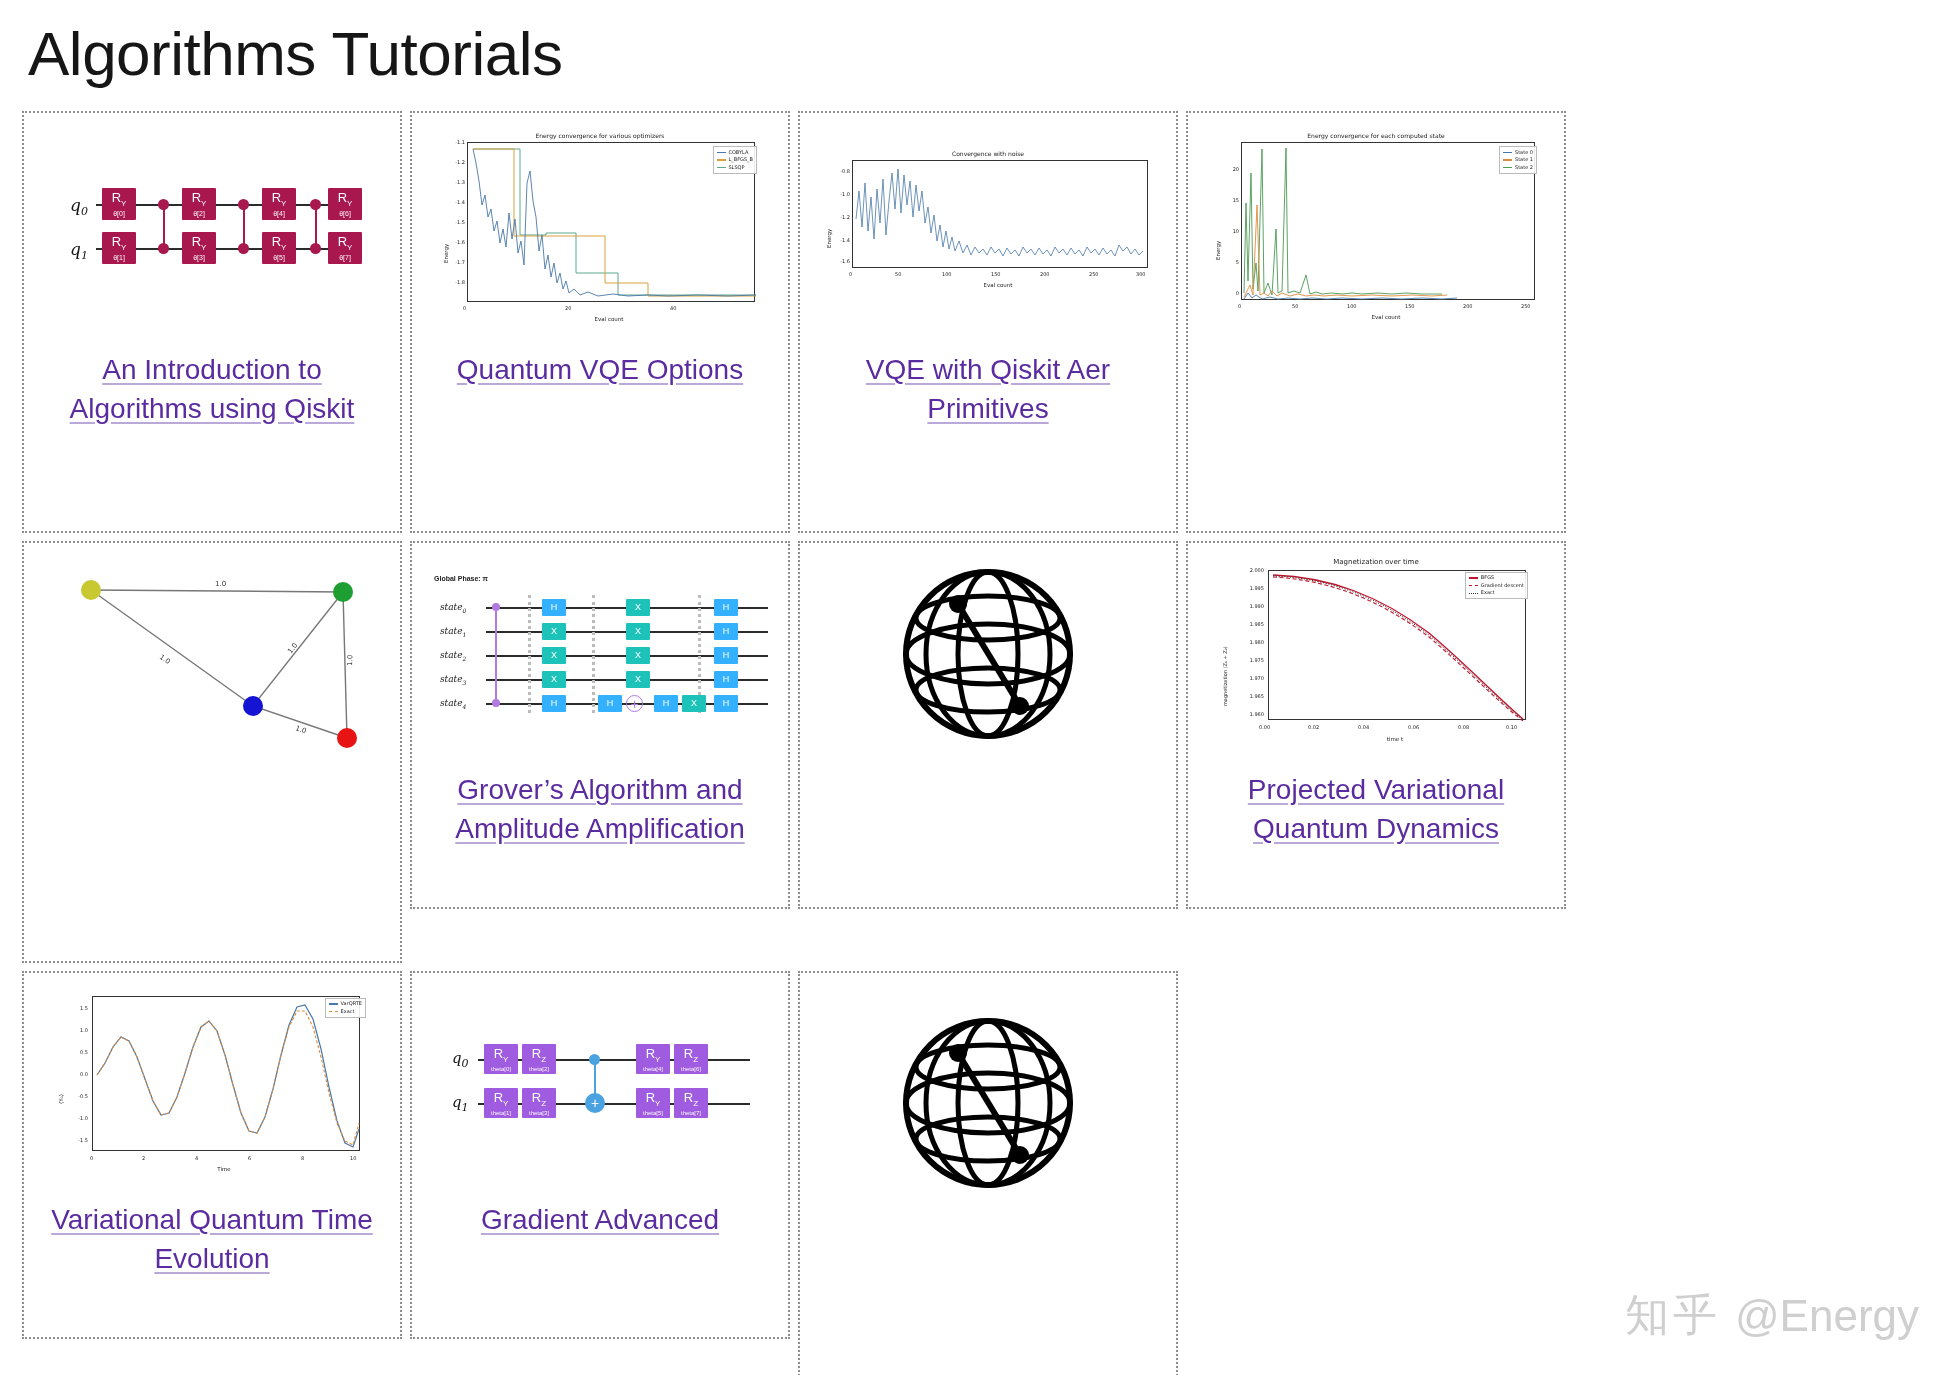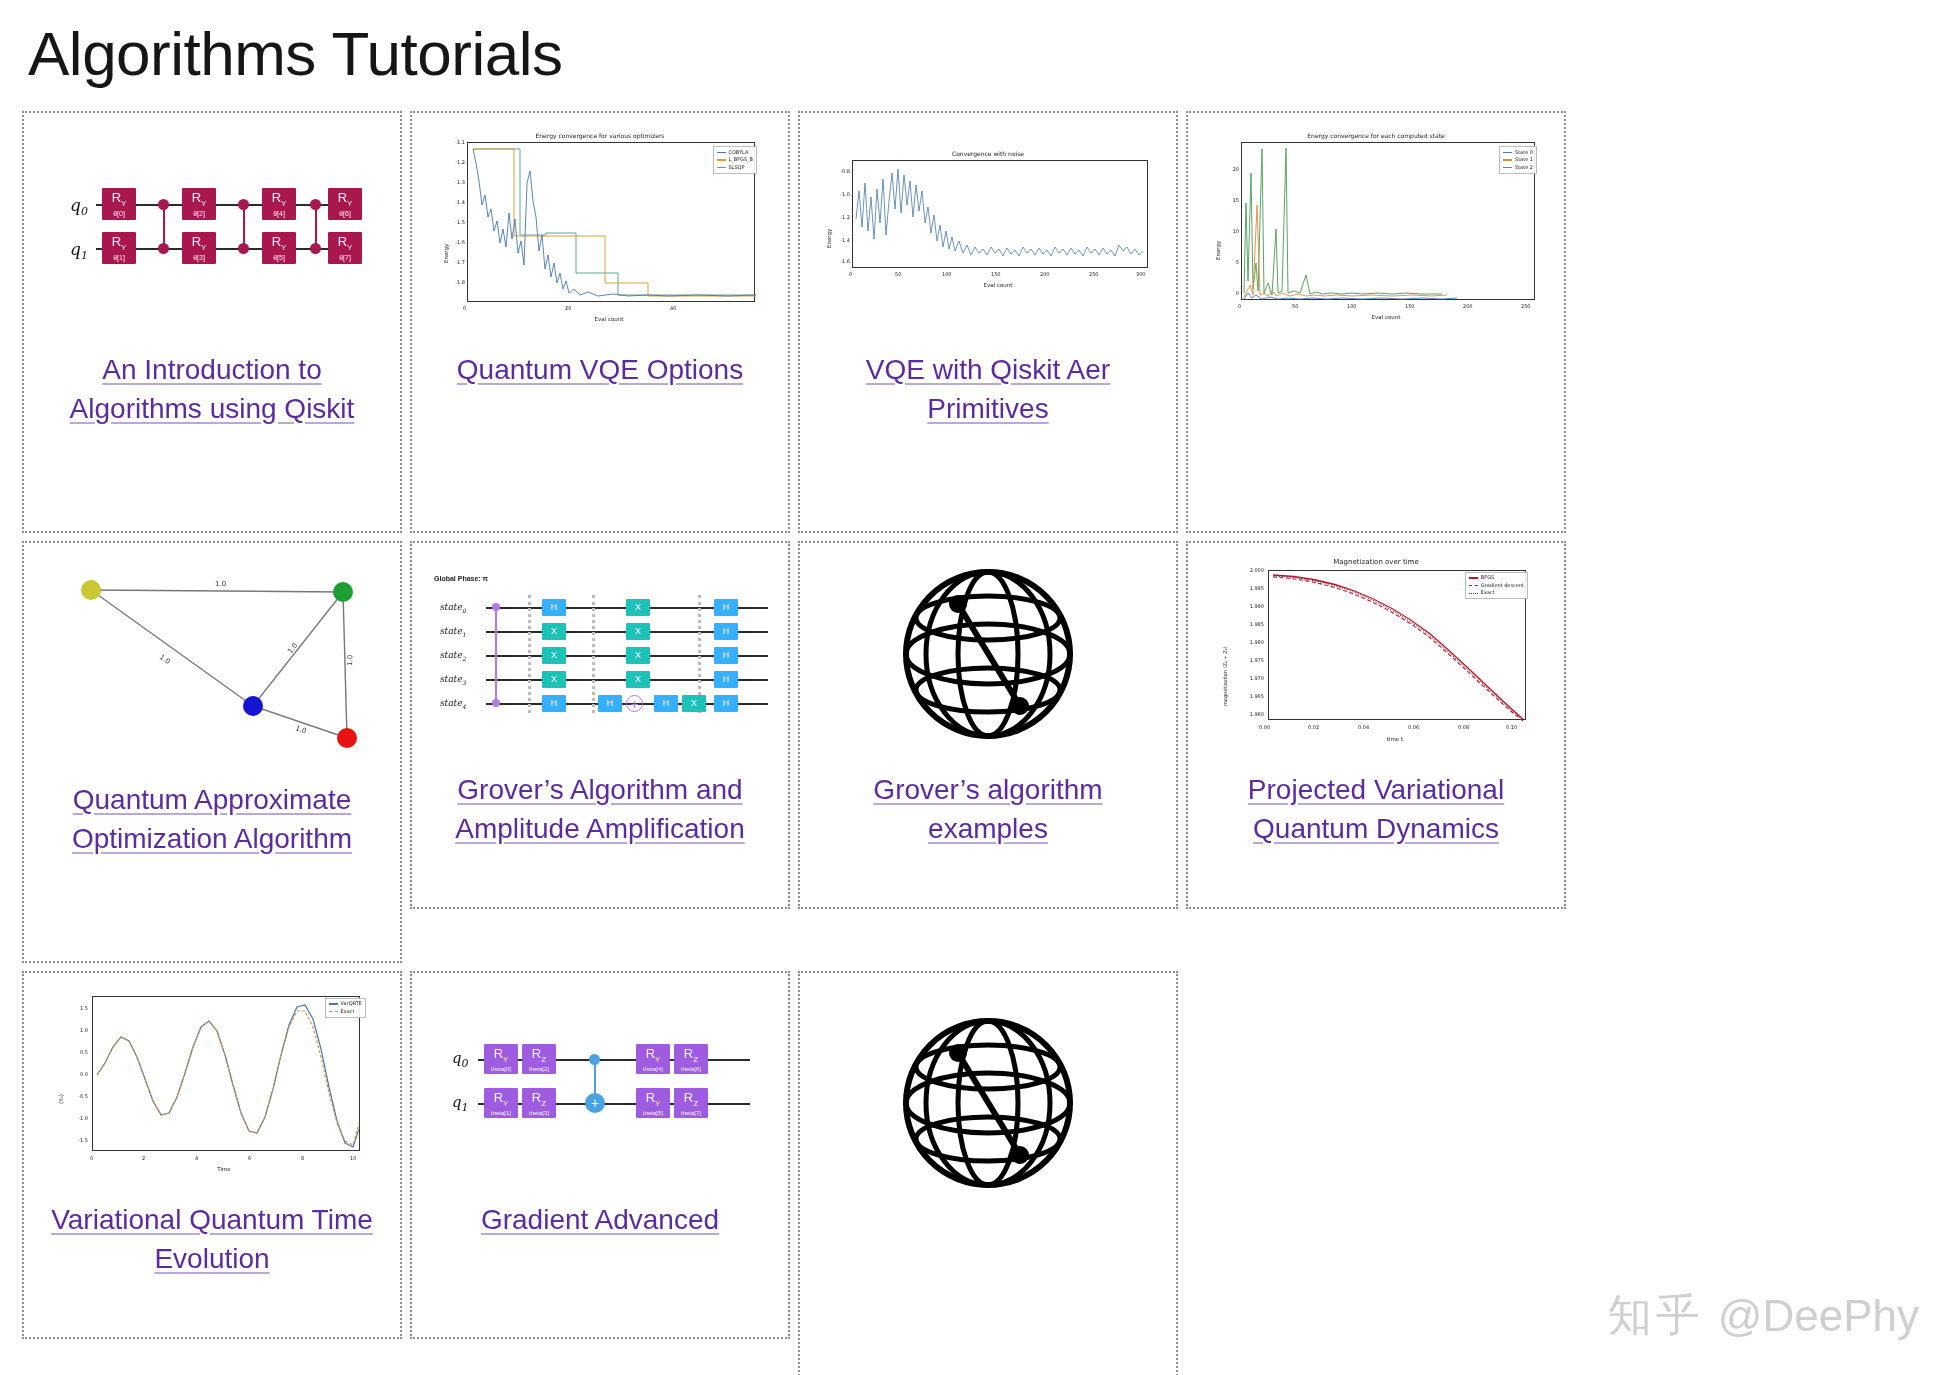--- a/index.html
+++ b/index.html
@@ -362,21 +362,20 @@
           <circle cx="296" cy="34" r="10" fill="#1f9e33"></circle>
           <circle cx="206" cy="148" r="10" fill="#1414d2"></circle>
           <circle cx="300" cy="180" r="10" fill="#e81414"></circle>
           <text x="168" y="28" font-size="7" fill="#333" font-family="DejaVu Sans">1.0</text>
           <text x="112" y="100" font-size="7" fill="#333" font-family="DejaVu Sans" transform="rotate(35 112 100)">1.0</text>
           <text x="244" y="96" font-size="7" fill="#333" font-family="DejaVu Sans" transform="rotate(-52 244 96)">1.0</text>
           <text x="305" y="108" font-size="7" fill="#333" font-family="DejaVu Sans" transform="rotate(-88 305 108)">1.0</text>
           <text x="248" y="172" font-size="7" fill="#333" font-family="DejaVu Sans" transform="rotate(18 248 172)">1.0</text>
         </svg>
       </div>
-      <div class="card-title">Quantum Approximate Optimization Algorithm</div>
     </div>
 
     <div class="card card-row2">
       <div class="thumb">
         <div class="circuit" style="width:340px;height:160px;position:relative;">
           <div class="gphase" style="left:4px;top:2px;">Global Phase: π</div>
           <div class="state-label" style="left:10px;top:29px;">state<sub>0</sub></div>
           <div class="state-label" style="left:10px;top:53px;">state<sub>1</sub></div>
           <div class="state-label" style="left:10px;top:77px;">state<sub>2</sub></div>
           <div class="state-label" style="left:10px;top:101px;">state<sub>3</sub></div>
@@ -462,21 +461,20 @@
           <ellipse cx="100" cy="98" rx="82" ry="30" fill="none" stroke="#000" stroke-width="5"></ellipse>
           <ellipse cx="100" cy="62" rx="72" ry="22" fill="none" stroke="#000" stroke-width="5"></ellipse>
           <ellipse cx="100" cy="134" rx="72" ry="22" fill="none" stroke="#000" stroke-width="5"></ellipse>
           <ellipse cx="100" cy="98" rx="30" ry="82" fill="none" stroke="#000" stroke-width="5"></ellipse>
           <ellipse cx="100" cy="98" rx="62" ry="82" fill="none" stroke="#000" stroke-width="5"></ellipse>
           <line x1="70" y1="48" x2="132" y2="150" stroke="#000" stroke-width="6"></line>
           <circle cx="70" cy="48" r="9" fill="#000"></circle>
           <circle cx="132" cy="150" r="9" fill="#000"></circle>
         </svg>
       </div>
-      <div class="card-title">Grover’s algorithm examples</div>
     </div>
 
     <div class="card card-row2">
       <div class="thumb">
         <div class="mplfig" style="width:320px;height:195px;position:relative;">
           <div class="mpl-title" style="top:2px;font-size:7px;">Magnetization over time</div>
           <div class="mpl-ylabel" style="left:6px;top:150px;font-size:5px;">magnetization ⟨Z₁ + Z₂⟩</div>
           <div class="mpl-axes" style="left:52px;top:14px;width:258px;height:150px;">
             <svg width="258" height="150" viewBox="0 0 258 150">
               <path d="M4,4 C60,6 110,24 160,62 C200,96 228,126 254,148" fill="none" stroke="#c0142c" stroke-width="1.3"></path>
@@ -621,16 +619,16 @@
           <circle cx="70" cy="50" r="9" fill="#000"></circle>
           <circle cx="132" cy="152" r="9" fill="#000"></circle>
         </svg>
       </div>
     </div>
 
   </div>
 
   <div id="watermark">
     <span class="zh">知乎</span>
-    <span>@DeePhy</span>
+    <span>@Energy</span>
   </div>
 
 </div>
 
 </body></html>

